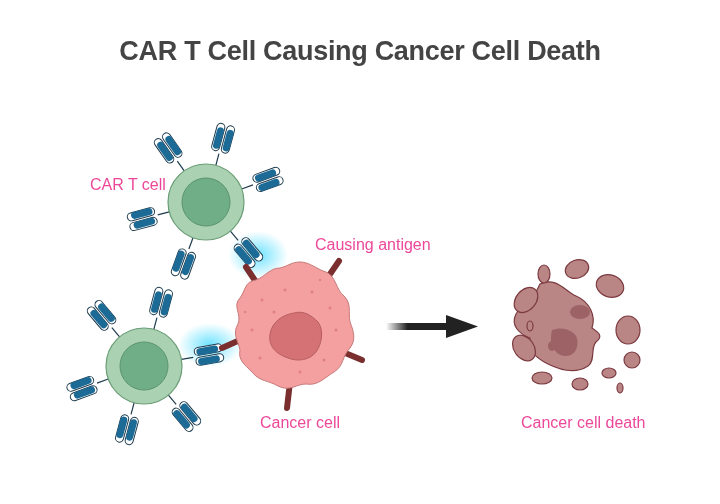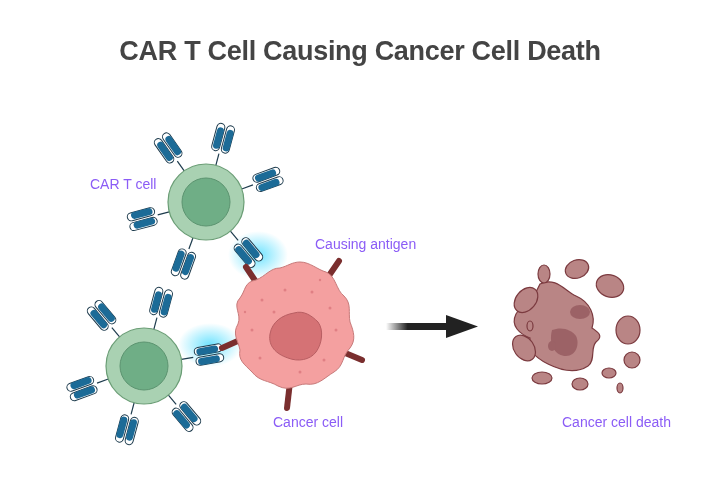--- a/index.html
+++ b/index.html
@@ -1,18 +1,18 @@
 <!DOCTYPE html>
 <html><head>
 <meta charset="utf-8">
 <style>
   html, body { margin:0; padding:0; background:#ffffff; }
   body { width:720px; height:504px; position:relative; overflow:hidden; font-family:"Liberation Sans", sans-serif; }
   .title { position:absolute; left:0; top:36px; width:720px; text-align:center; font-size:27px; font-weight:bold; color:#444444; letter-spacing:-0.3px; }
-  .label { position:absolute; font-size:14px; color:#8b5cf6; white-space:nowrap; }
+  .label { position:absolute; font-size:16px; color:#ec4899; white-space:nowrap; }
   svg.scene { position:absolute; left:0; top:0; }
 </style>
 </head>
 <body>
 
 <div class="title">CAR T Cell Causing Cancer Cell Death</div>
 
 <svg class="scene" width="720" height="504" viewBox="0 0 720 504">
   <defs>
     <radialGradient id="glow" cx="50%" cy="50%" r="50%">
@@ -109,14 +109,14 @@
   </g>
   <g fill="#9c6266">
     <path d="M552,330 C562,326 572,330 576,336 C580,344 576,356 566,356 C556,356 548,346 552,330 Z"></path>
     <ellipse cx="580" cy="312" rx="10" ry="7"></ellipse>
     <ellipse cx="552" cy="346" rx="4" ry="5"></ellipse>
   </g>
 </svg>
 
 <div class="label" style="left:90px; top:176px;">CAR T cell</div>
 <div class="label" style="left:315px; top:236px;">Causing antigen</div>
-<div class="label" style="left:273px; top:414px;">Cancer cell</div>
-<div class="label" style="left:521px; top:414px;margin-left:41px;">Cancer cell death</div>
+<div class="label" style="left:260px; top:414px;">Cancer cell</div>
+<div class="label" style="left:521px; top:414px;">Cancer cell death</div>
 
 </body></html>

